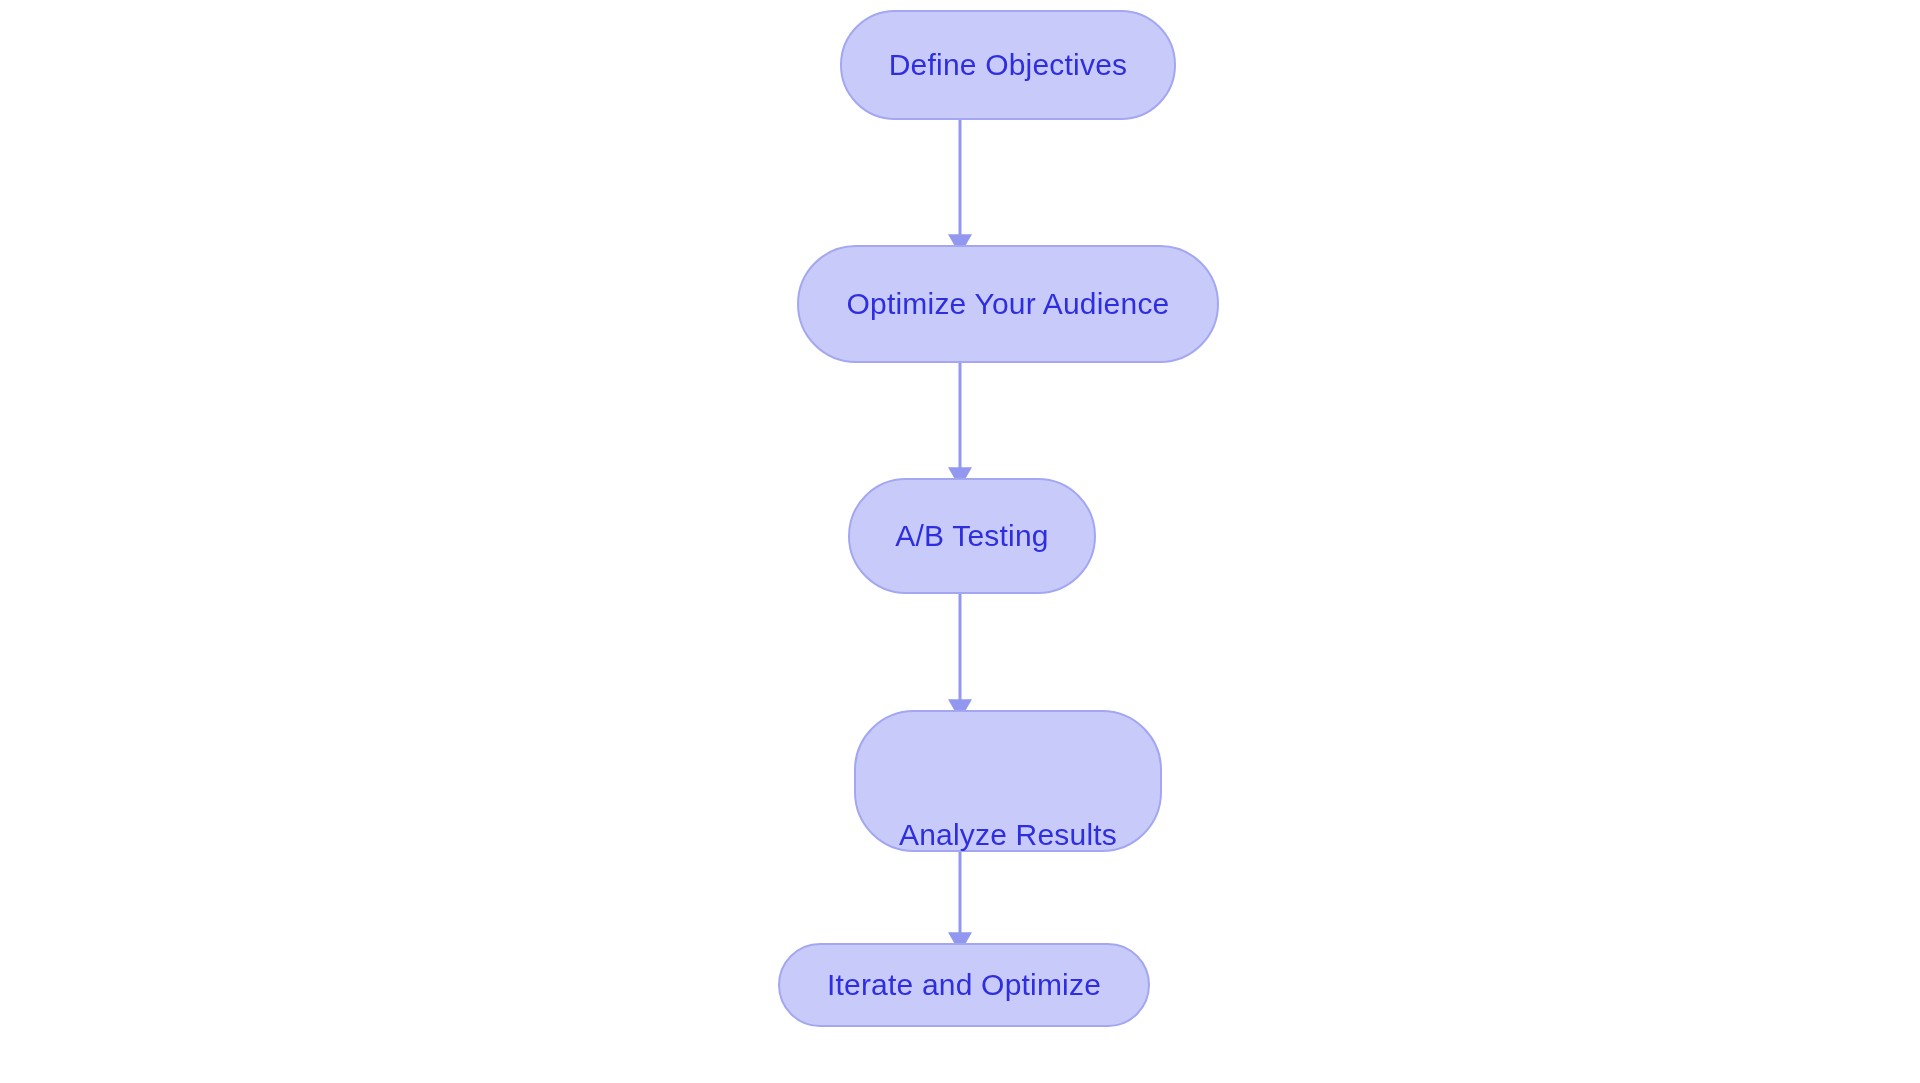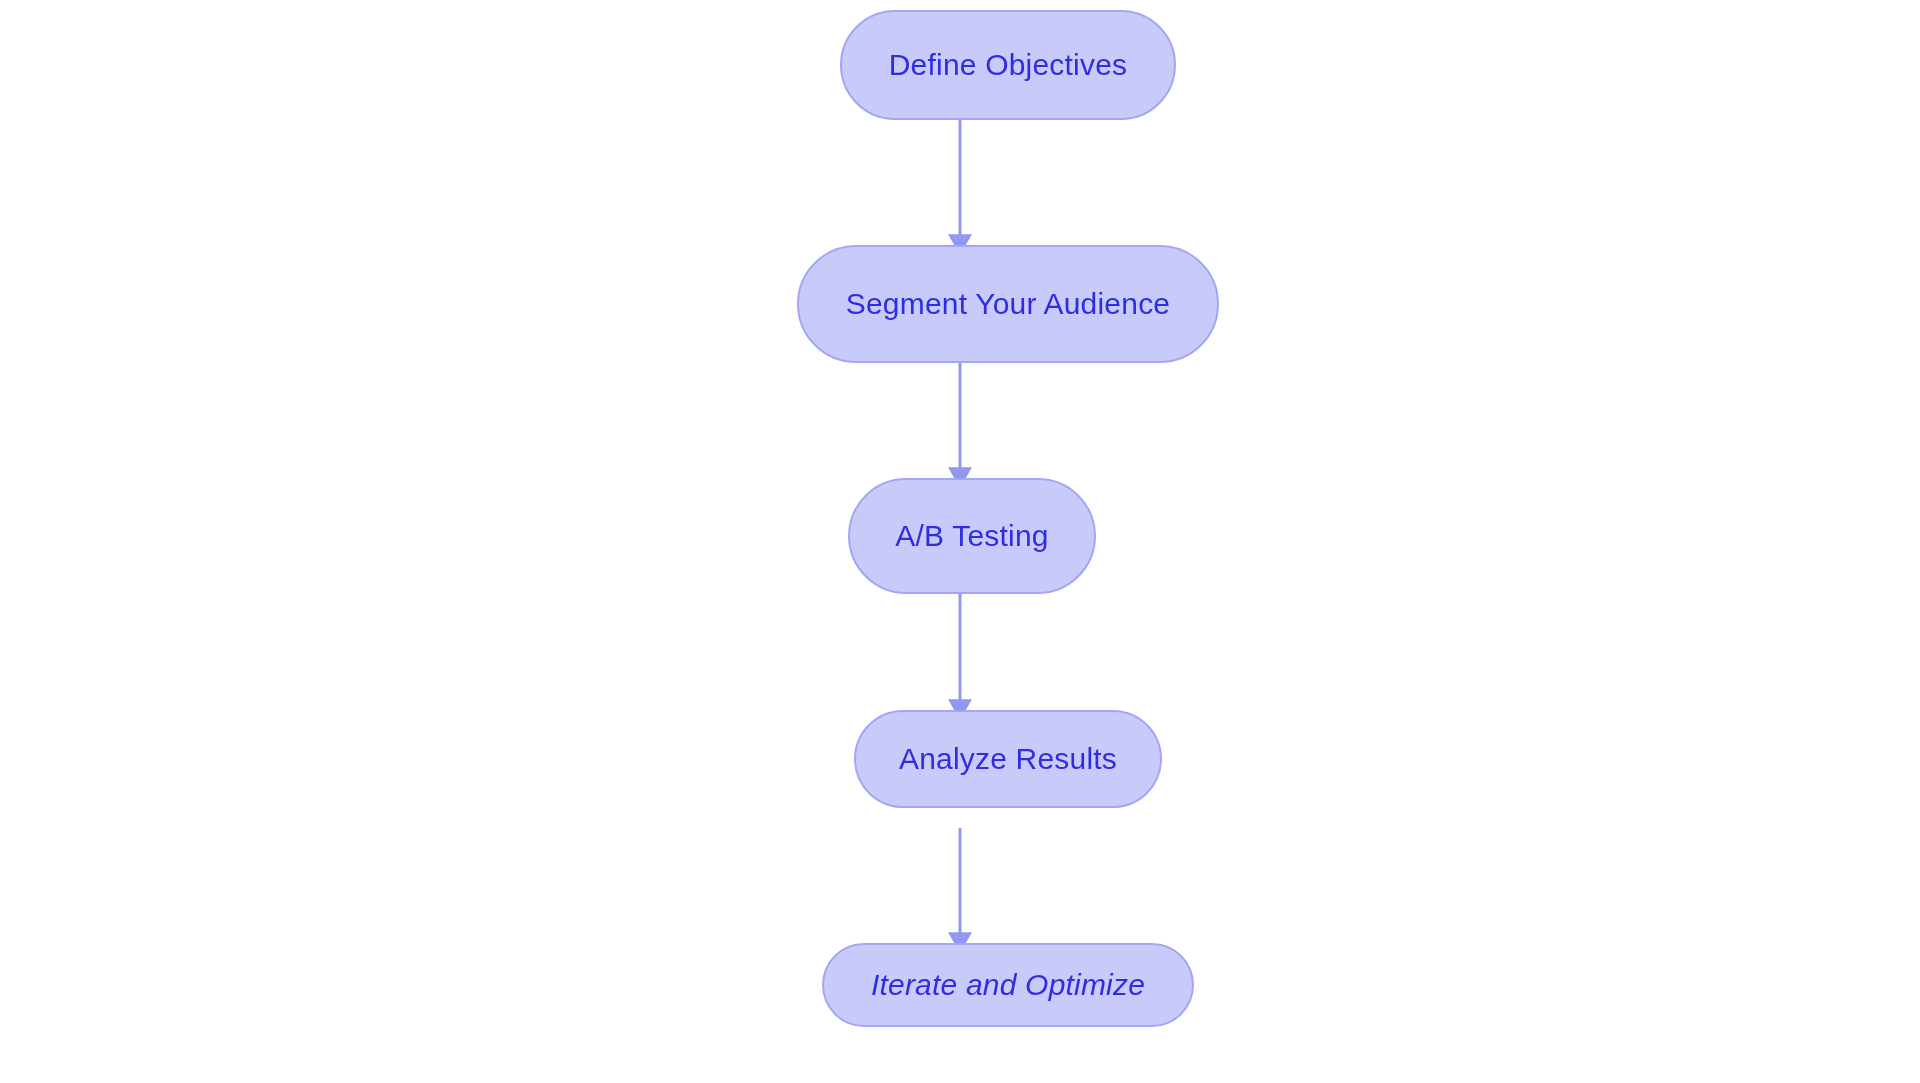--- a/index.html
+++ b/index.html
@@ -86,29 +86,29 @@
     <line x1="960" y1="828" x2="960" y2="934" stroke="#9298f0" stroke-width="3" marker-end="url(#arrowhead)"></line>
   </svg>
 
   <div id="node-layer">
 
     <div class="flow-node" style="left:960px; top:10px; width:336px; height:110px;">
       <span class="flow-node-label">Define Objectives</span>
     </div>
 
     <div class="flow-node" style="left:960px; top:245px; width:422px; height:118px;">
-      <span class="flow-node-label">Segment Your Audience</span>
+      <span class="flow-node-label">Optimize Your Audience</span>
     </div>
 
     <div class="flow-node" style="left:924px; top:478px; width:248px; height:116px;">
       <span class="flow-node-label">A/B Testing</span>
     </div>
 
-    <div class="flow-node" style="left:960px; top:710px; width:308px; height:98px;">
+    <div class="flow-node" style="left:960px; top:710px; width:308px; height:142px;align-items:flex-end;">
       <span class="flow-node-label">Analyze Results</span>
     </div>
 
-    <div class="flow-node" style="left:960px; top:943px; width:372px; height:84px;font-style:italic;">
+    <div class="flow-node" style="left:916px; top:943px; width:372px; height:84px;">
       <span class="flow-node-label">Iterate and Optimize</span>
     </div>
 
   </div>
 </div>
 
 </body></html>

